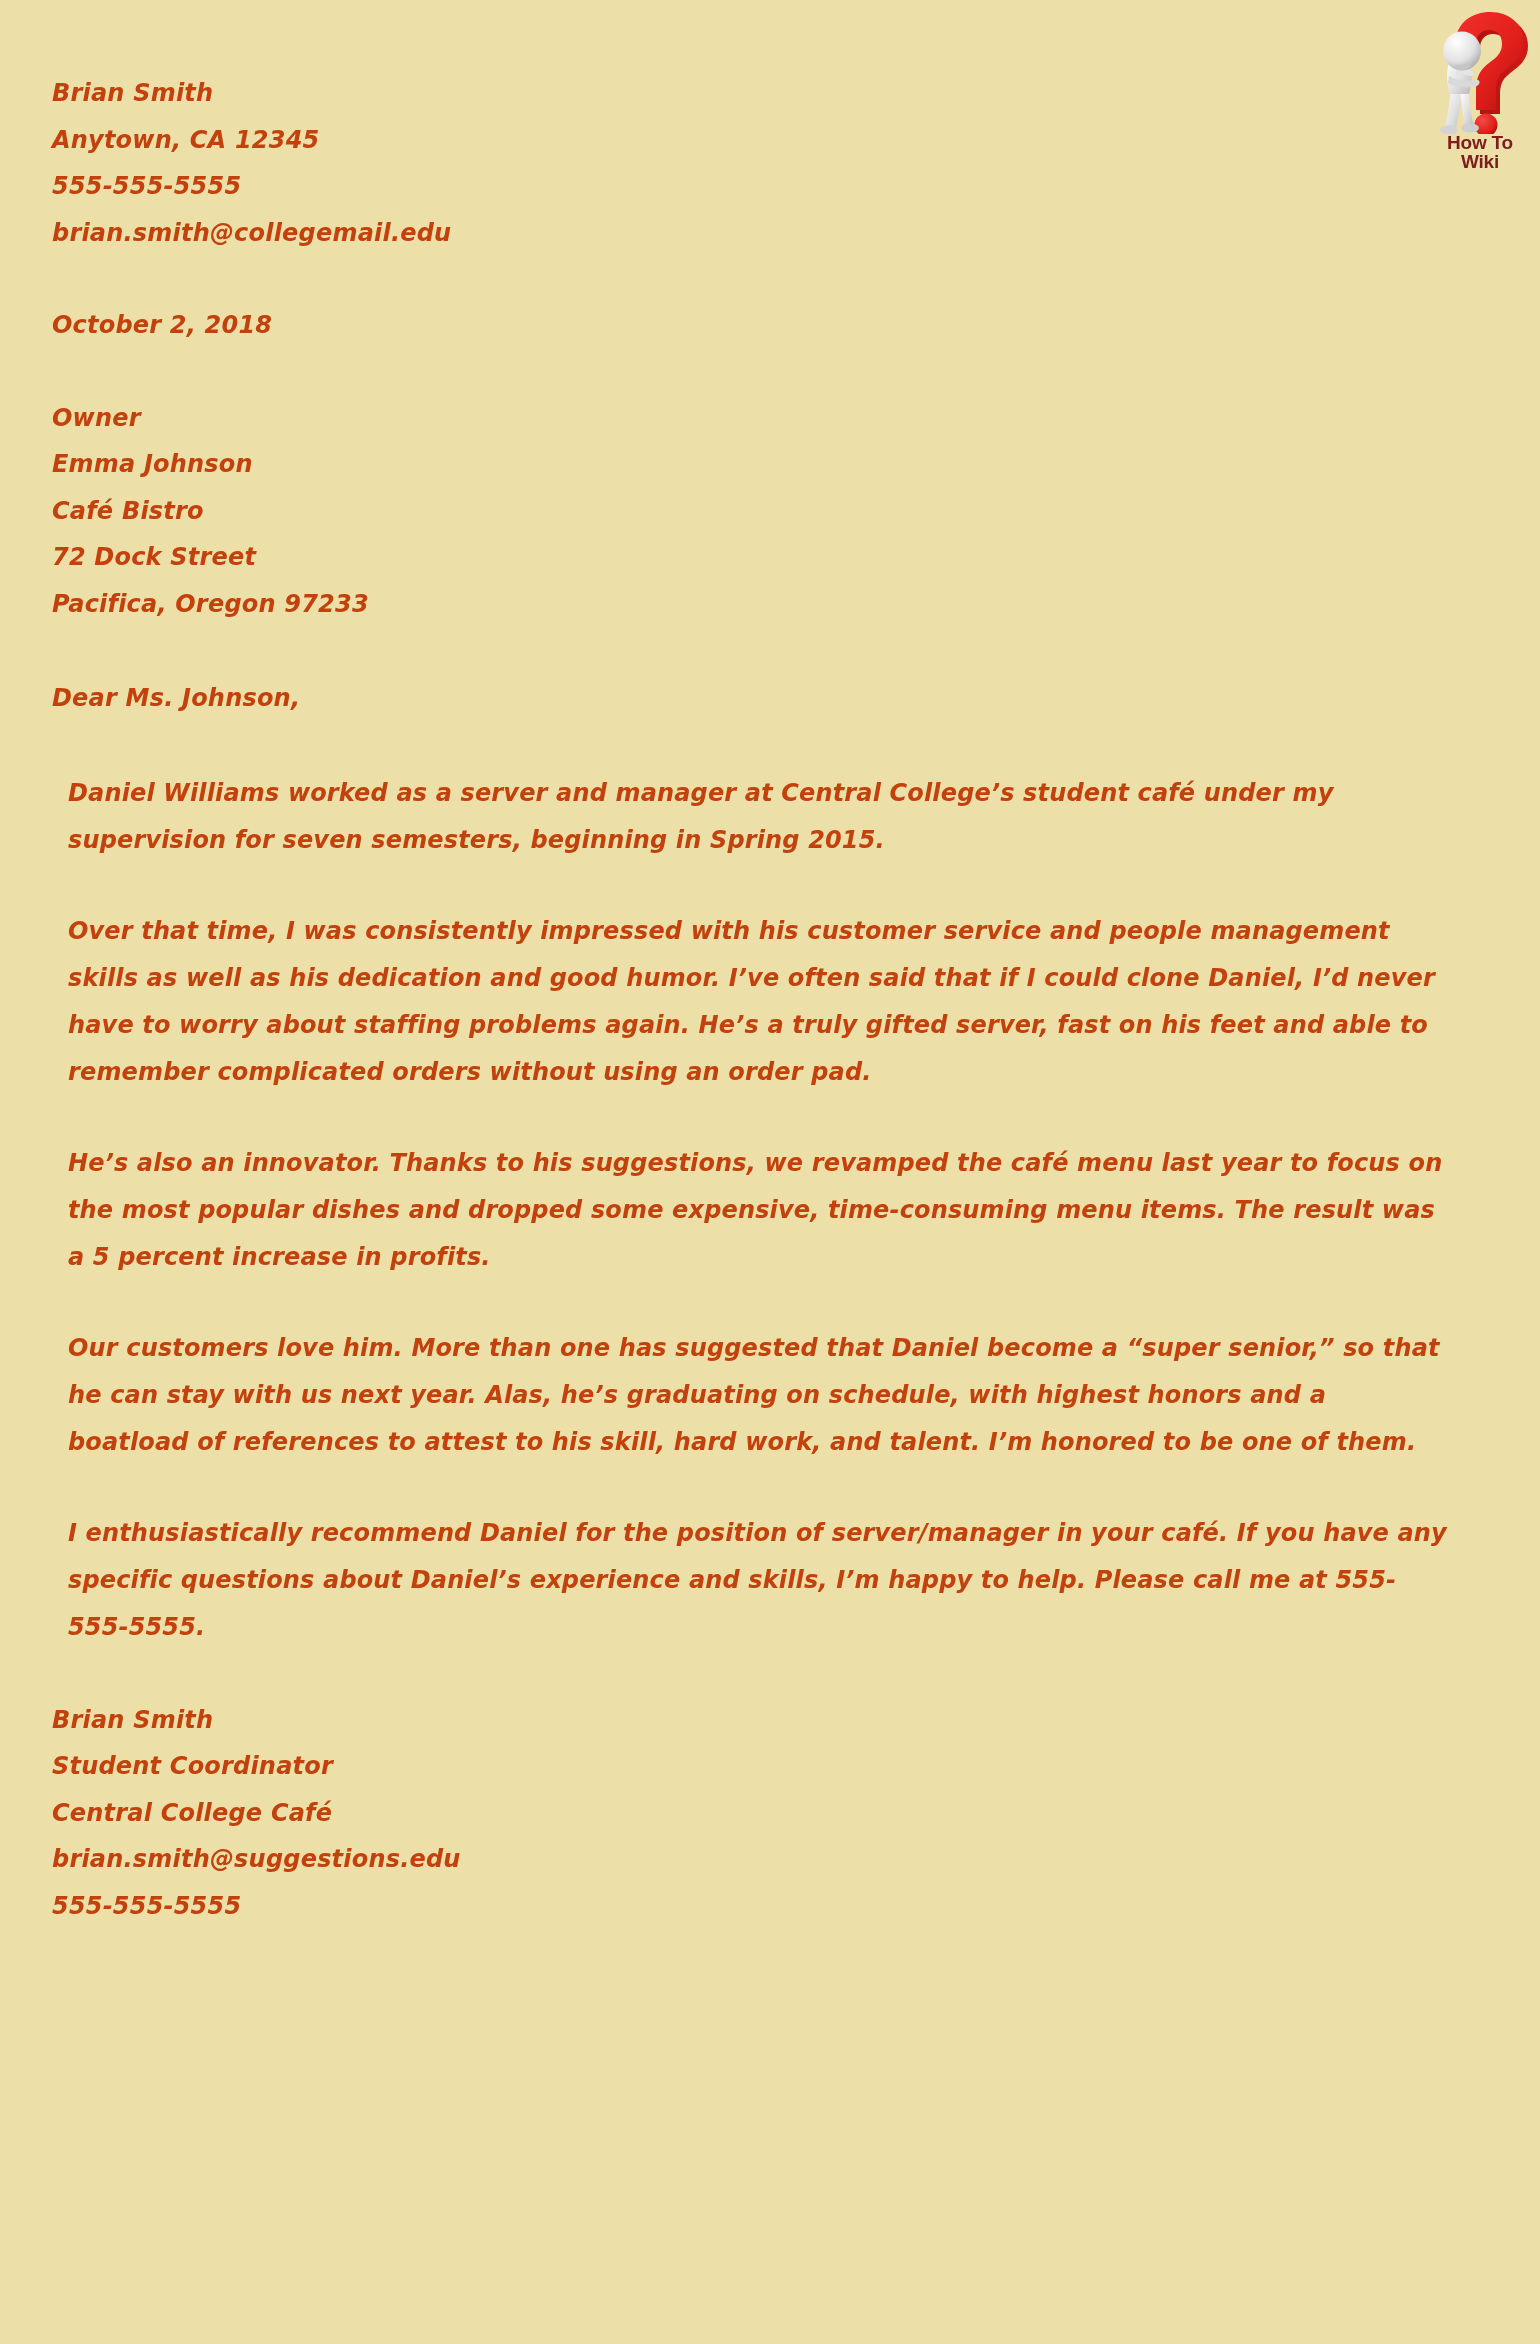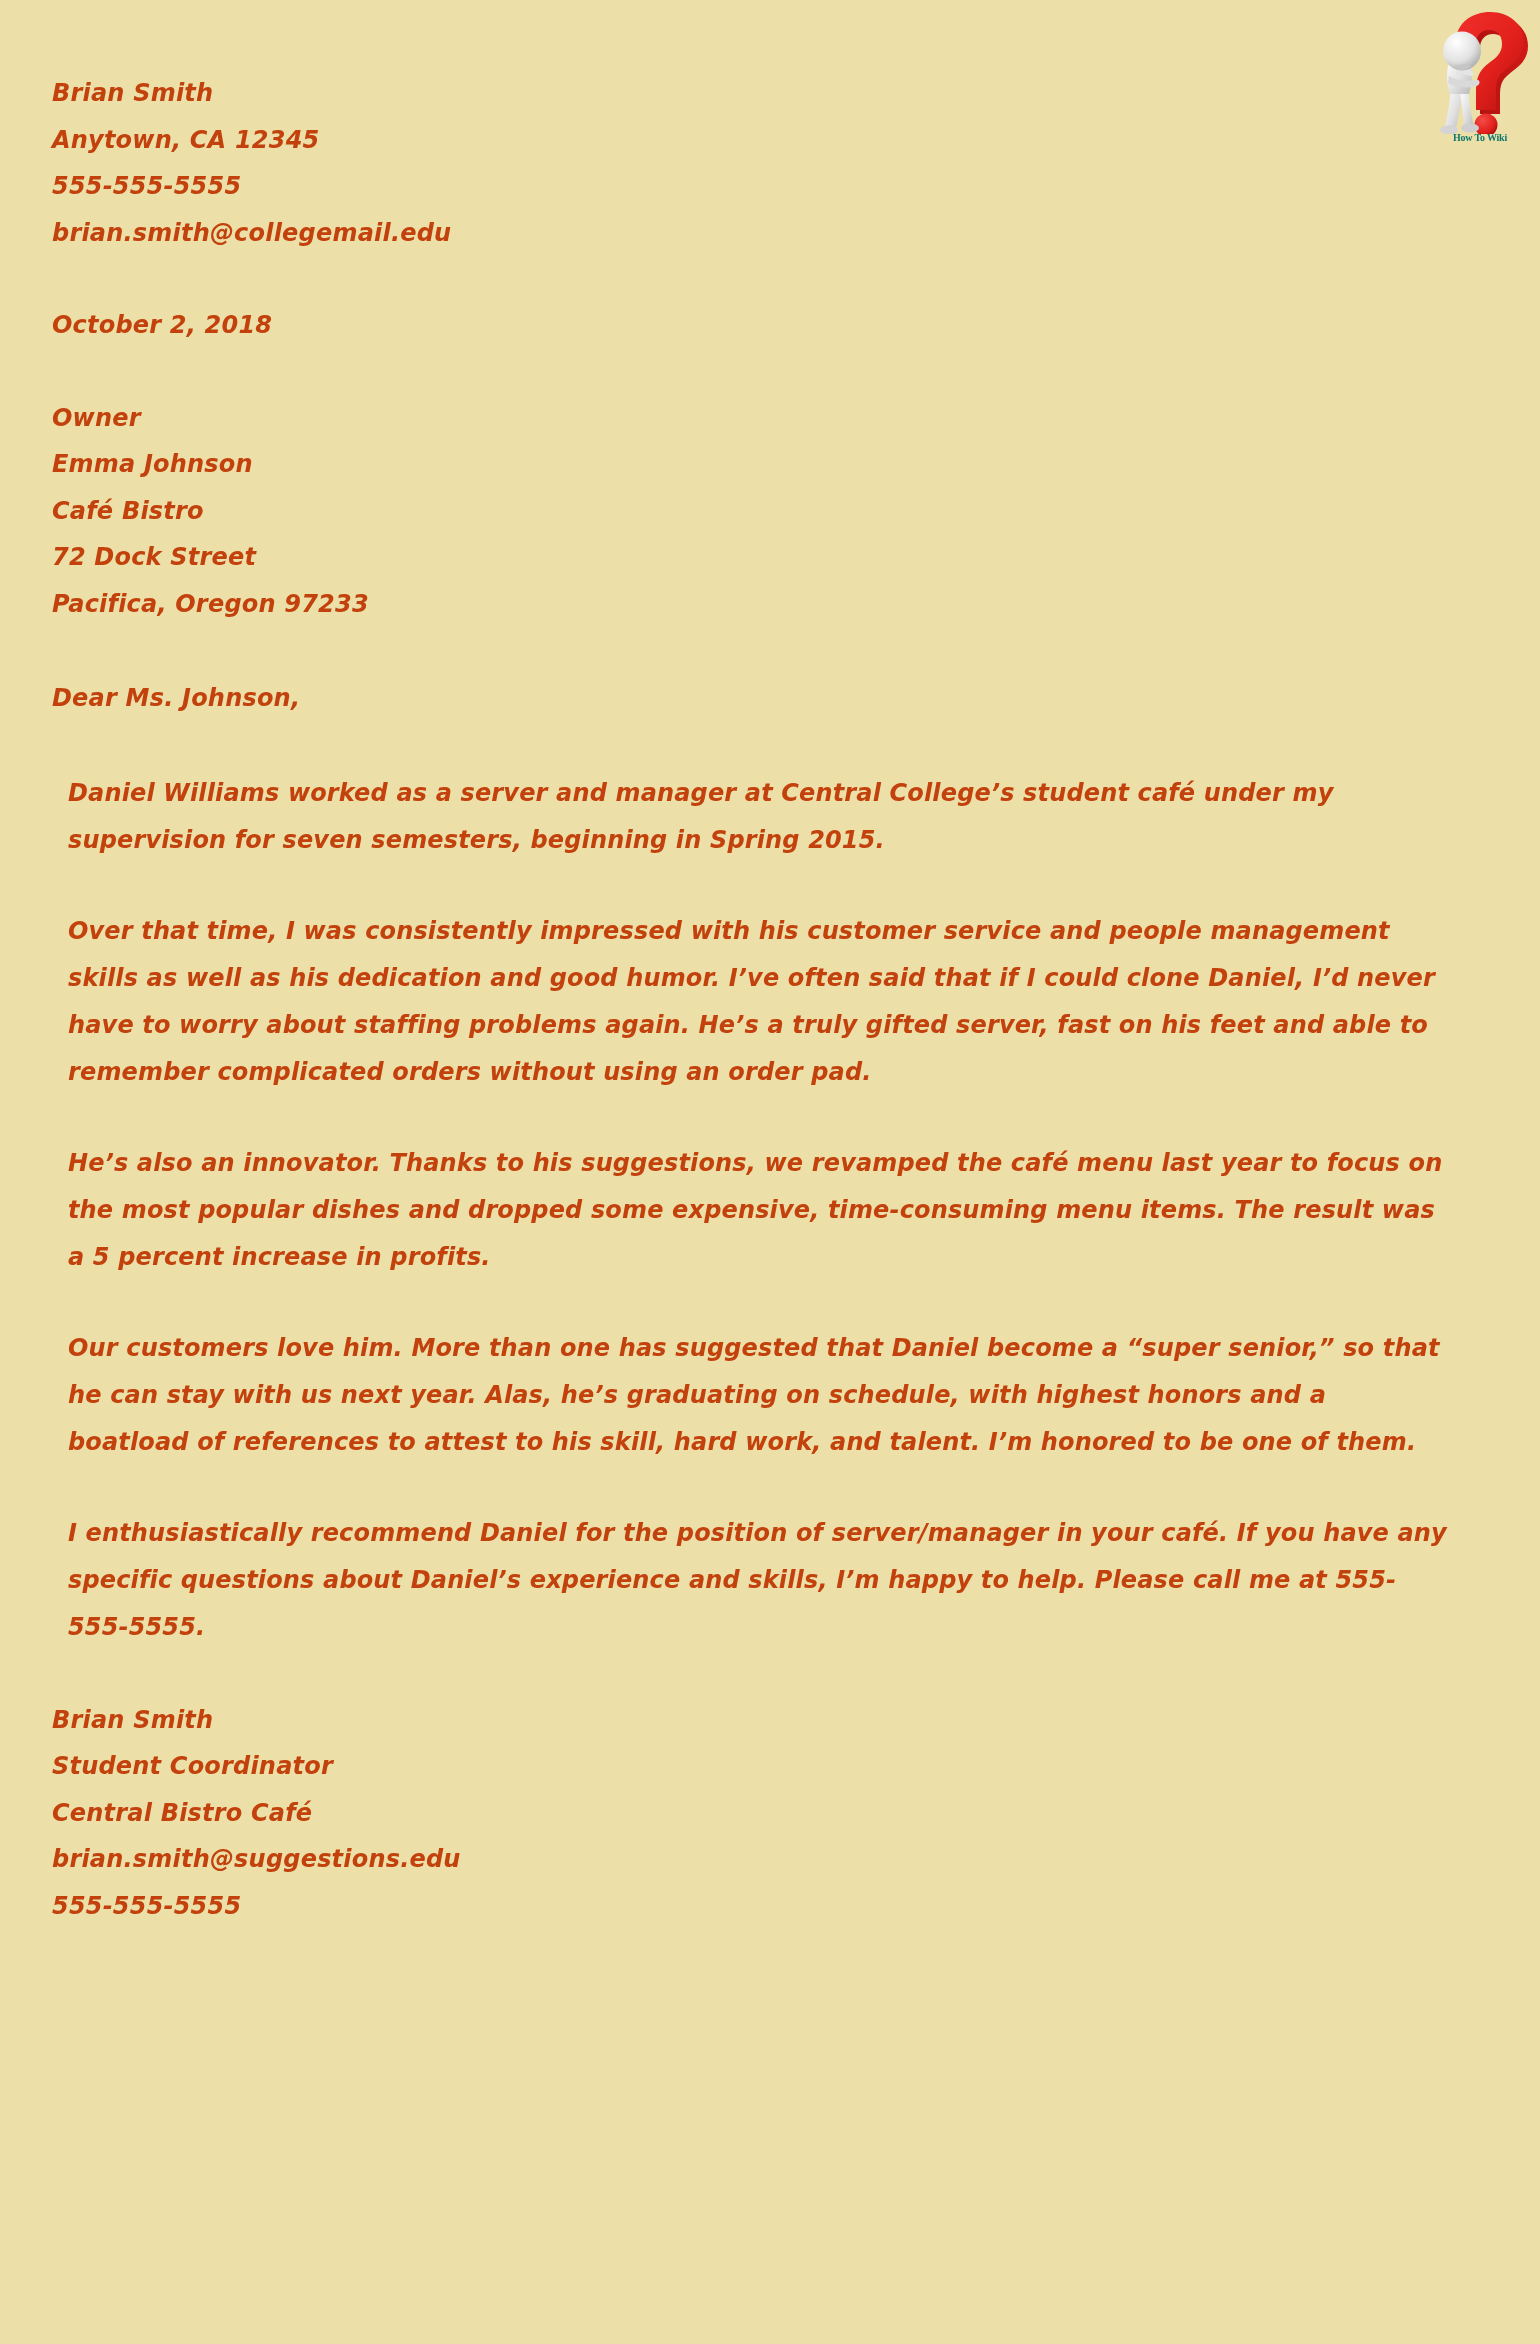--- a/index.html
+++ b/index.html
@@ -37,24 +37,24 @@
     position: relative;
     width: 108px;
     height: 128px;
   }
   .logo-mark svg {
     display: block;
     width: 108px;
     height: 128px;
   }
   .logo-caption {
-    font-family: Liberation Serif, serif;
+    font-family: Liberation Sans, sans-serif;
     font-weight: bold;
-    font-size: 10px;
-    color: #0f766e;
+    font-size: 19px;
+    color: #7f1d1d;
     letter-spacing: -0.2px;
     line-height: 1;
     margin-top: -1px;
   }
 
   
   .letter {
     font-family: "DejaVu Sans", sans-serif;
     color: #c2410c;
     font-size: 23.5px;
@@ -196,19 +196,19 @@
       <p class="body-para">Over that time, I was consistently impressed with his customer service and people management skills as well as his dedication and good humor. I’ve often said that if I could clone Daniel, I’d never have to worry about staffing problems again. He’s a truly gifted server, fast on his feet and able to remember complicated orders without using an order pad.</p>
       <p class="body-para">He’s also an innovator. Thanks to his suggestions, we revamped the café menu last year to focus on the most popular dishes and dropped some expensive, time-consuming menu items. The result was a 5 percent increase in profits.</p>
       <p class="body-para">Our customers love him. More than one has suggested that Daniel become a “super senior,” so that he can stay with us next year. Alas, he’s graduating on schedule, with highest honors and a boatload of references to attest to his skill, hard work, and talent. I’m honored to be one of them.</p>
       <p class="body-para">I enthusiastically recommend Daniel for the position of server/manager in your café. If you have any specific questions about Daniel’s experience and skills, I’m happy to help. Please call me at 555-555-5555.</p>
     </div>
 
 
     <div class="block" id="signature-block">
       <div class="sig-line">Brian Smith</div>
       <div class="sig-line">Student Coordinator</div>
-      <div class="sig-line">Central Bistro Café</div>
+      <div class="sig-line">Central College Café</div>
       <div class="sig-line">brian.smith@suggestions.edu</div>
       <div class="sig-line">555-555-5555</div>
     </div>
 
   </div>
 </div>
 
 </body></html>

